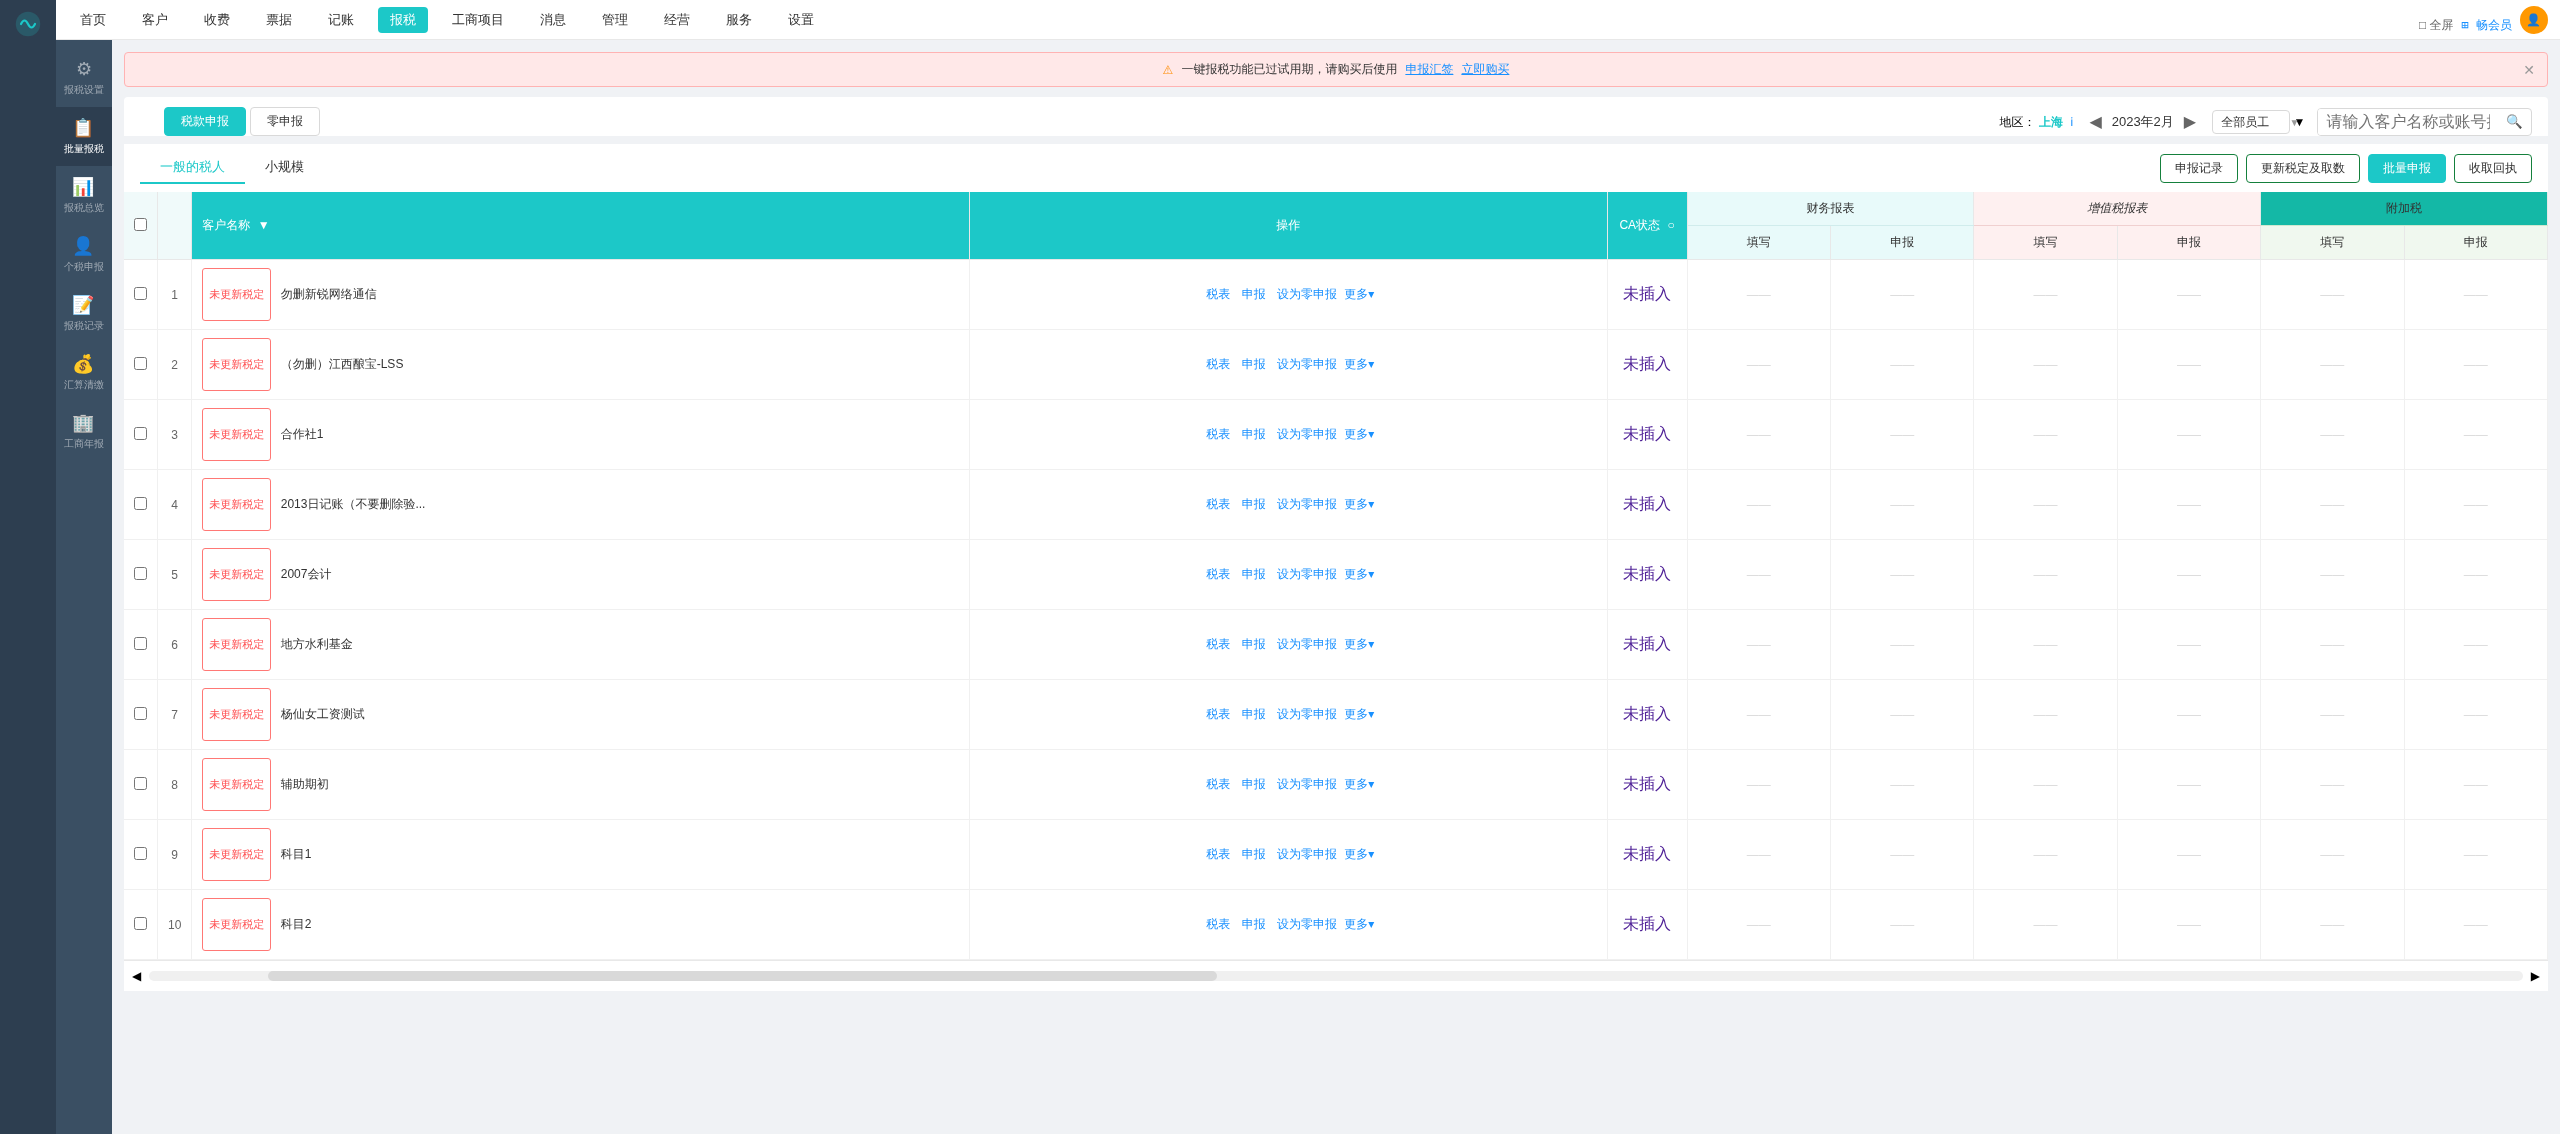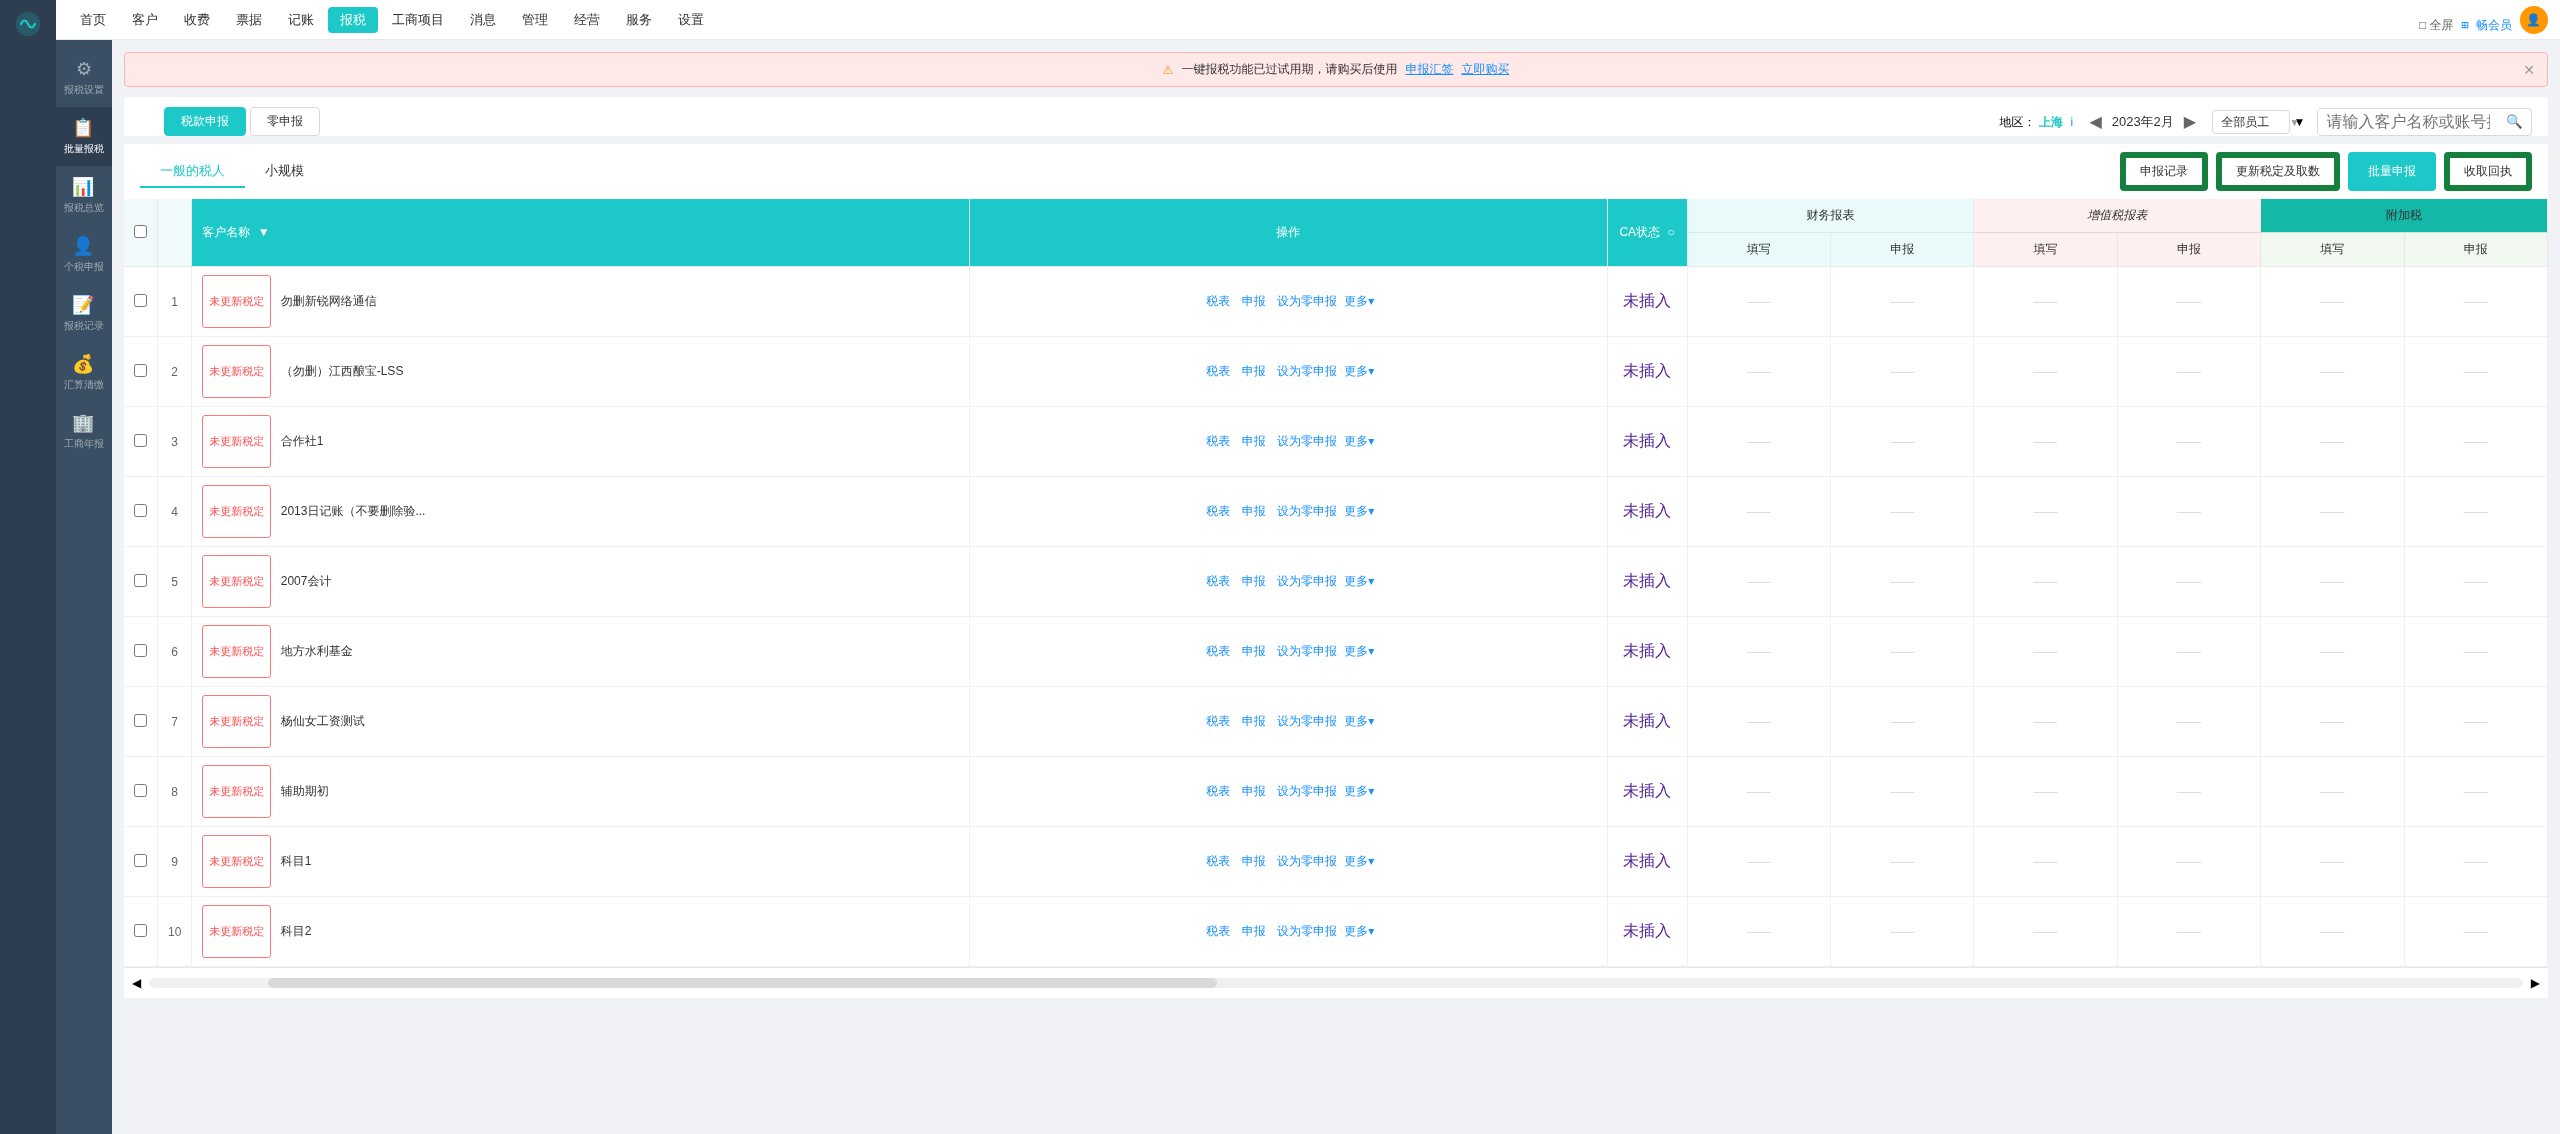--- a/index.html
+++ b/index.html
@@ -32,21 +32,21 @@
       height: 40px;
       background: #fff;
       display: flex;
       align-items: center;
       padding: 0 12px;
       border-bottom: 1px solid #e8e8e8;
       gap: 4px;
       flex-shrink: 0;
       justify-content: space-between;
     }
-    .top-nav-left { display: flex; align-items: center; gap: 2px; }
+    .top-nav-left { display: flex; align-items: center; gap: 12px; }
     .nav-item {
       padding: 4px 12px;
       font-size: 13px;
       color: #333;
       cursor: pointer;
       border-radius: 3px;
     }
     .nav-item.active { background: #1cc8c8; color: #fff; border-radius: 4px; }
     .top-nav-right { display: flex; align-items: flex-end; gap: 8px; font-size: 12px; color: #666; }
     .top-nav-right span { cursor: pointer; }
@@ -156,21 +156,21 @@
       padding: 6px 20px;
       font-size: 13px;
       cursor: pointer;
       color: #333;
       border-bottom: 2px solid transparent;
     }
     .taxpayer-tab.active { color: #1cc8c8; border-bottom: 2px solid #1cc8c8; }
     .action-buttons { display: flex; gap: 8px; }
     .action-btn {
       padding: 5px 14px;
-      border: 6px solid #15803d;
+      border: 1px solid #15803d;
       border-radius: 4px;
       cursor: pointer;
       font-size: 12px;
       background: #fff;
       color: #333;
     }
     .action-btn.primary { background: #1cc8c8; color: #fff; border-color: #1cc8c8; }
 
     
     .table-container {

